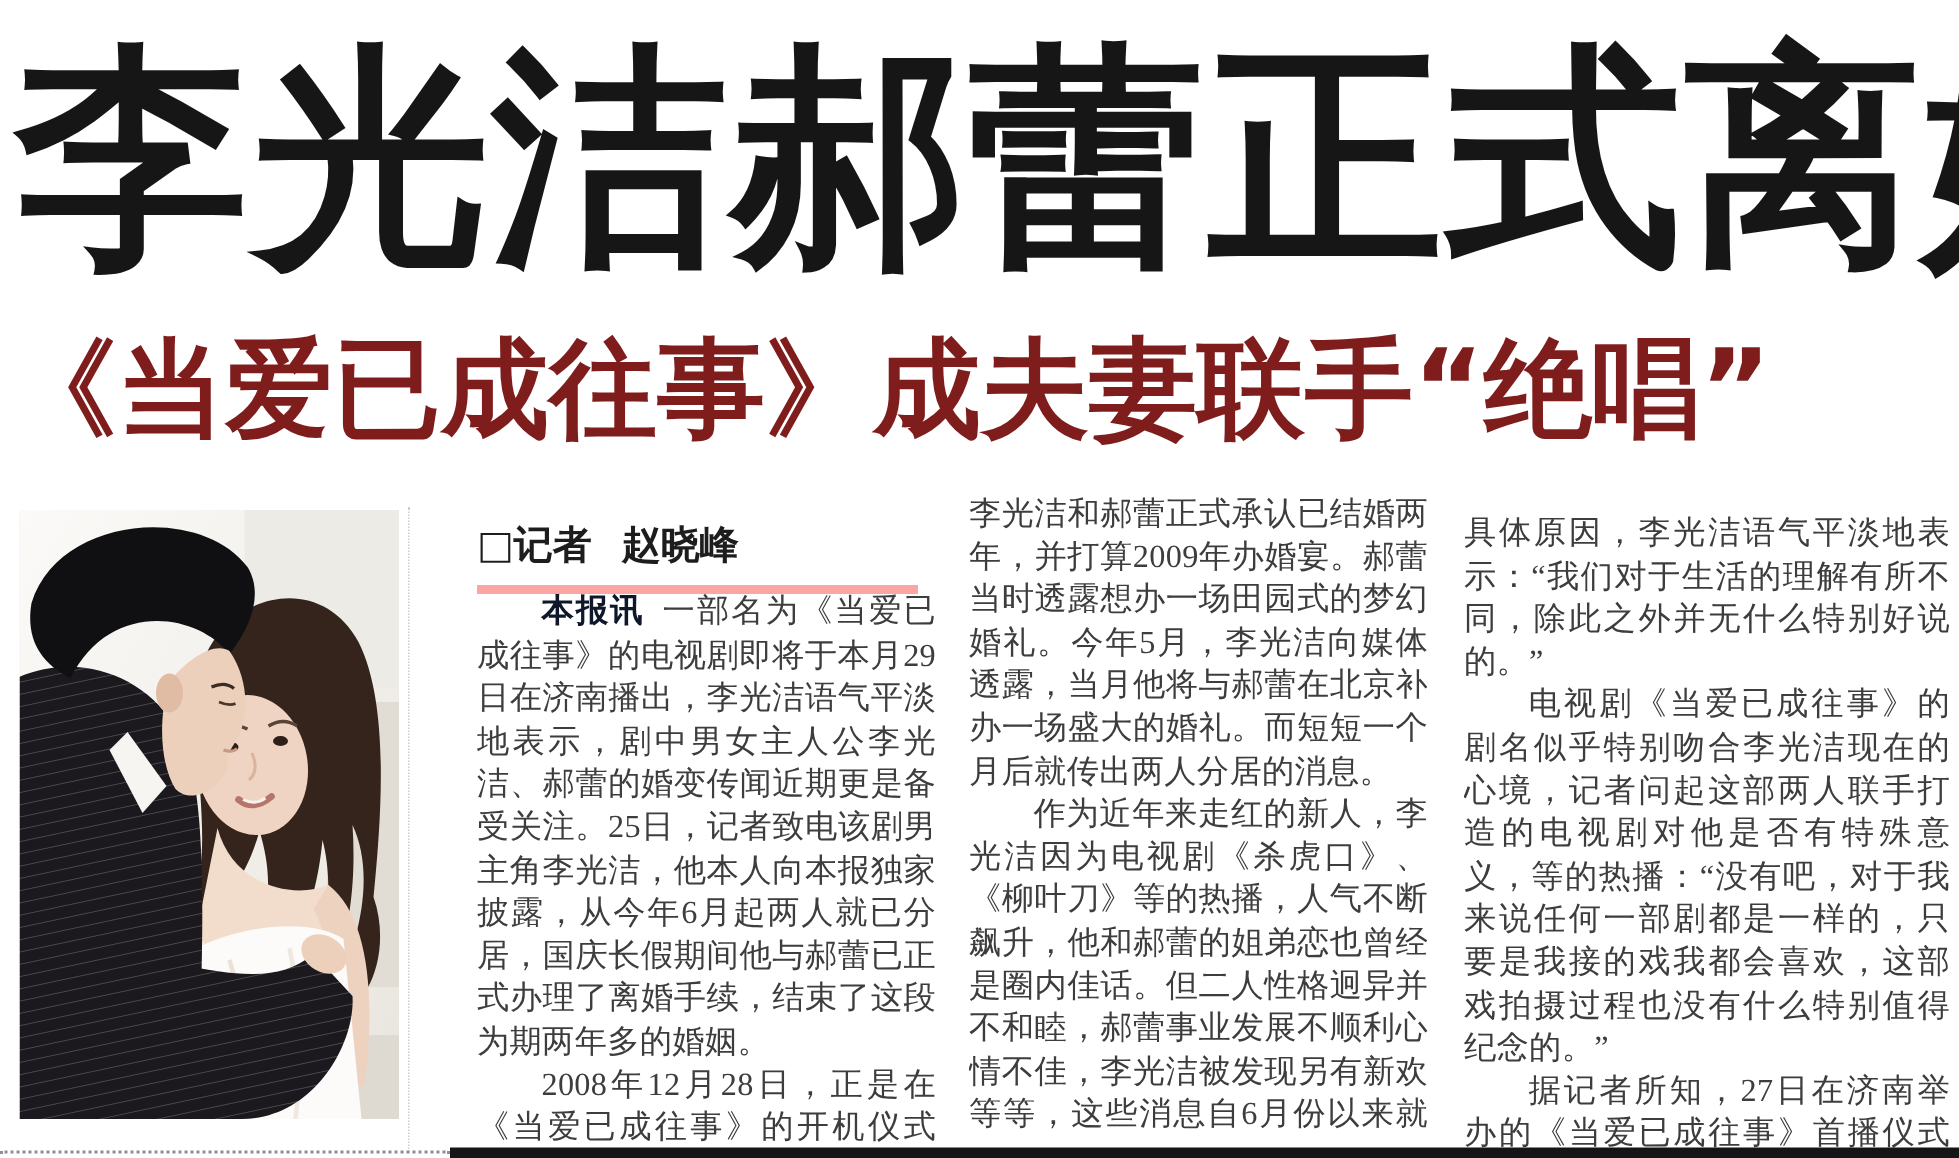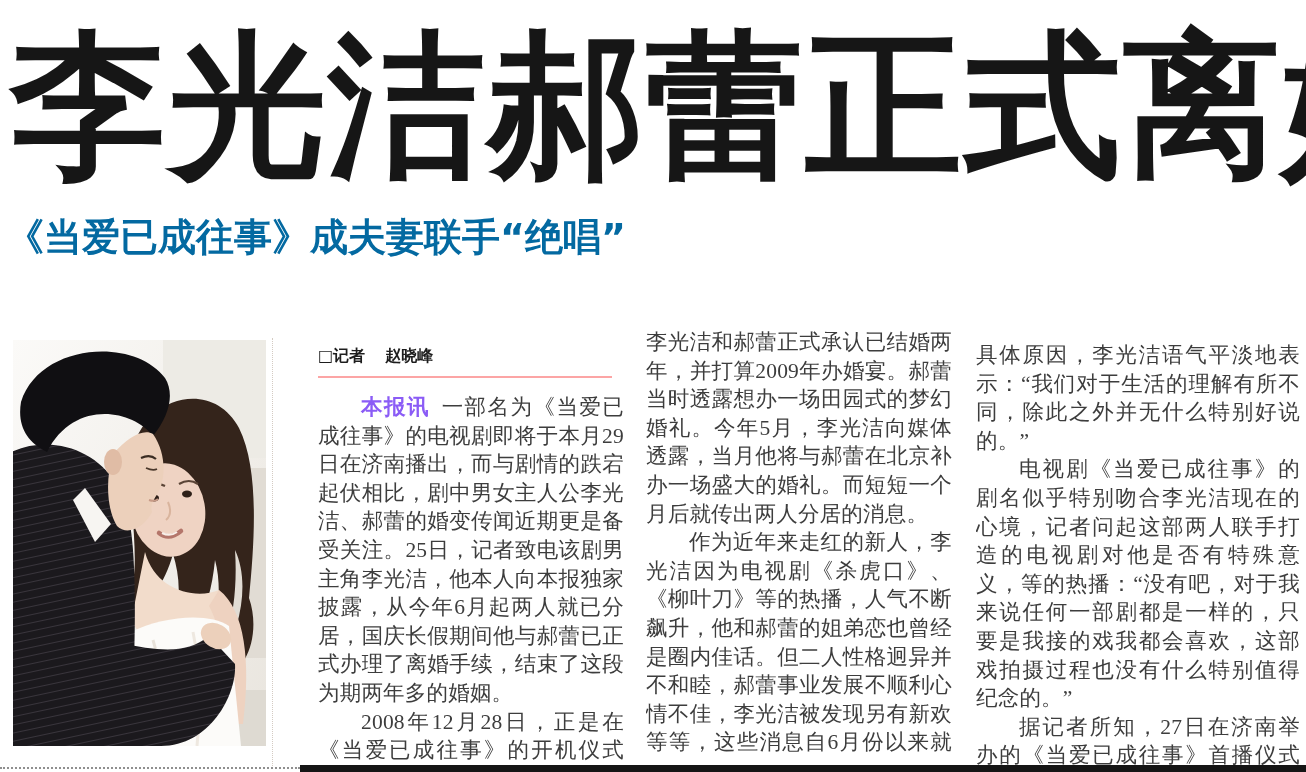--- a/index.html
+++ b/index.html
@@ -20,63 +20,63 @@
     line-height:1.17;
     letter-spacing:2px;
     color:#161616;
     white-space:nowrap;
   }
   .subheadline{
     position:absolute;left:6px;top:214px;width:1000px;
     margin:0;
     font-family:"DejaVu Sans","Liberation Sans",sans-serif;
     font-weight:800;
-    font-size:38px;
+    font-size:72px;
     line-height:1.25;
-    color:#0369a1;
+    color:#7f1d1d;
     white-space:nowrap;
   }
   
   .photo{
     position:absolute;left:13px;top:340px;width:253px;height:406px;
     margin:0;overflow:hidden;
     background:#f4f2ee;
   }
   .photo svg{display:block;}
   .photo-edge{
     position:absolute;left:272px;top:338px;height:430px;width:0;
     border-left:1px dotted #d4cbc2;
   }
   
   .byline{
     position:absolute;left:318px;top:346px;width:294px;
     padding-bottom:9px;
-    border-bottom:2px solid #fca5a5;
+    border-bottom:6px solid #fca5a5;
     font-family:"DejaVu Sans","Liberation Sans",sans-serif;
     font-weight:700;
-    font-size:16px;
+    font-size:26px;
     color:#1d1d1d;
     white-space:nowrap;
   }
   .byline .byline-label{margin-right:20px;}
   
   .col{
     position:absolute;
     color:#3d3d3d;
     font-size:21.5px;
     line-height:28.6px;
     text-align:justify;
     letter-spacing:0.2px;
   }
   .col p{margin:0;}
   .col p.indent{text-indent:2em;}
   .col .lead{
     font-family:"DejaVu Sans","Liberation Sans",sans-serif;
     font-weight:700;
-    color:#8b5cf6;
+    color:#0f172a;
     margin-right:0.55em;
   }
   .col-1{left:318px;top:393px;width:306px;height:379px;overflow:hidden;}
   .col-2{left:646px;top:328px;width:306px;height:431px;overflow:hidden;}
   .col-3{left:976px;top:341px;width:324px;height:431px;overflow:hidden;}
   
   .rule-dotted{
     position:absolute;left:0;top:767px;width:300px;height:0;
     border-top:2px dotted #8f8f8f;
   }
@@ -159,21 +159,21 @@
     </svg>
   </figure>
 
   <div class="photo-edge"></div>
 
   <div class="byline">
     <span class="byline-label">□记者</span><span>赵晓峰</span>
   </div>
 
   <div class="col col-1">
-    <p class="indent"><span class="lead">本报讯</span><span>一部名为《当爱已成往事》的电视剧即将于本月29日在济南播出，而与剧情的跌宕起伏相比，剧中男女主人公李光洁、郝蕾的婚变传闻近期更是备受关注。25日，记者致电该剧男主角李光洁，他本人向本报独家披露，从今年6月起两人就已分居，国庆长假期间他与郝蕾已正式办理了离婚手续，结束了这段为期两年多的婚姻。</span></p>
+    <p class="indent"><span class="lead">本报讯</span><span>一部名为《当爱已成往事》的电视剧即将于本月29日在济南播出，李光洁语气平淡地表示，剧中男女主人公李光洁、郝蕾的婚变传闻近期更是备受关注。25日，记者致电该剧男主角李光洁，他本人向本报独家披露，从今年6月起两人就已分居，国庆长假期间他与郝蕾已正式办理了离婚手续，结束了这段为期两年多的婚姻。</span></p>
     <p class="indent">2008年12月28日，正是在《当爱已成往事》的开机仪式上，</p>
   </div>
 
   <div class="col col-2">
     <p>李光洁和郝蕾正式承认已结婚两年，并打算2009年办婚宴。郝蕾当时透露想办一场田园式的梦幻婚礼。今年5月，李光洁向媒体透露，当月他将与郝蕾在北京补办一场盛大的婚礼。而短短一个月后就传出两人分居的消息。</p>
     <p class="indent">作为近年来走红的新人，李光洁因为电视剧《杀虎口》、《柳叶刀》等的热播，人气不断飙升，他和郝蕾的姐弟恋也曾经是圈内佳话。但二人性格迥异并不和睦，郝蕾事业发展不顺利心情不佳，李光洁被发现另有新欢等等，这些消息自6月份以来就不断出现。记者询问离婚的</p>
   </div>
 
   <div class="col col-3">
     <p>具体原因，李光洁语气平淡地表示：“我们对于生活的理解有所不同，除此之外并无什么特别好说的。”</p>

